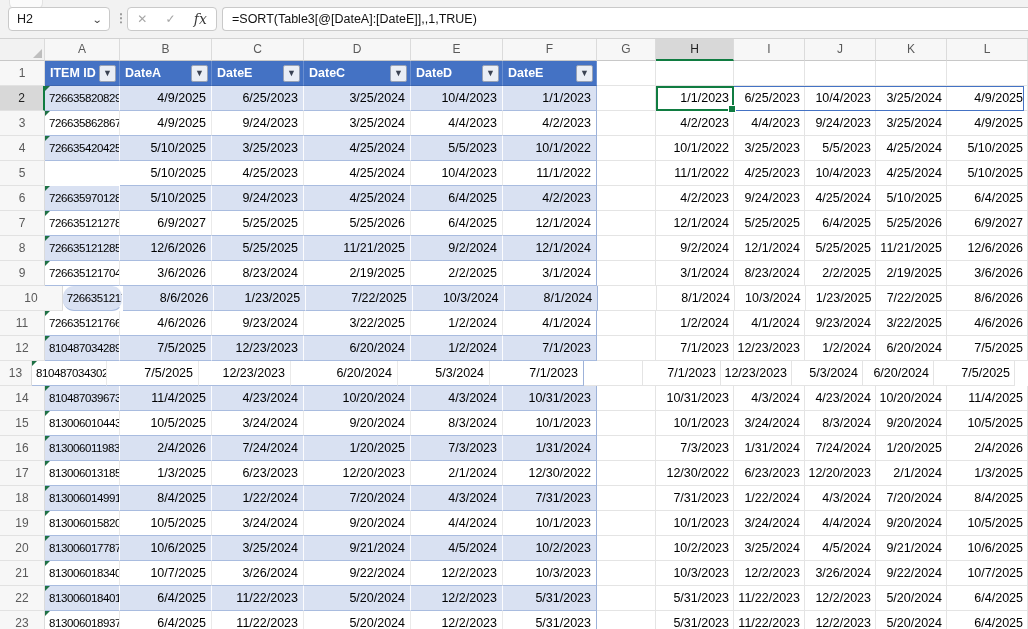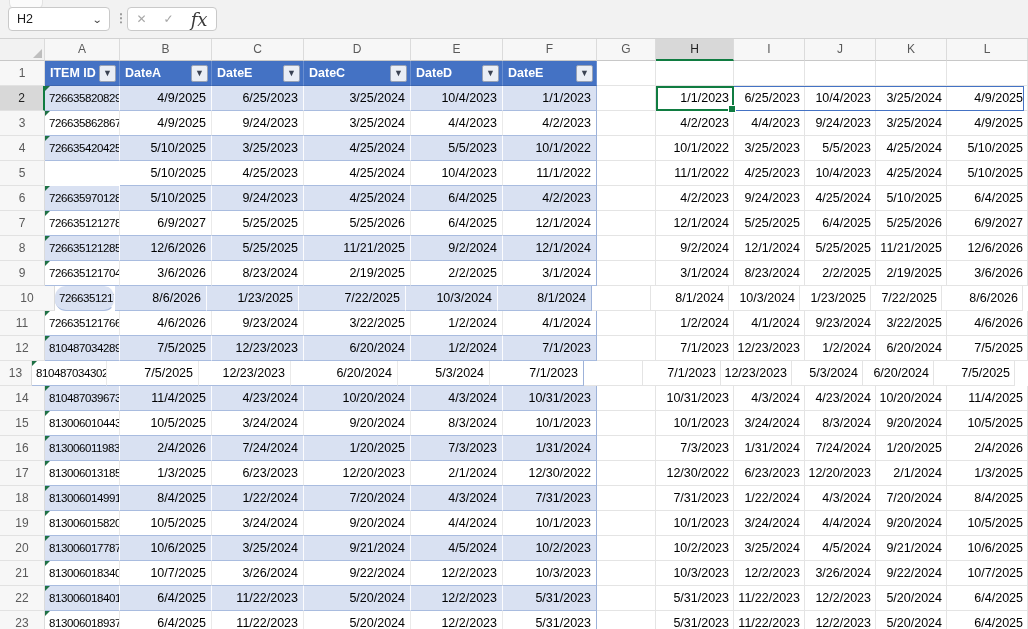--- a/index.html
+++ b/index.html
@@ -13,21 +13,21 @@
     border:1px solid #E2E2E2; border-top:none; border-radius:0 0 7px 7px; }
   .namebox { position:absolute; left:8px; top:7px; width:102px; height:24px; background:#fff;
     border:1px solid #C9C9C9; border-radius:4px; box-sizing:border-box; display:flex;
     align-items:center; justify-content:space-between; padding:0 8px; font-size:12.5px; color:#1a1a1a; }
   .namebox .chev { font-size:10px; color:#444; transform:scaleX(1.3); }
   .dots { position:absolute; left:115px; top:11px; color:#8f8f8f; font-size:12px; font-weight:bold; }
   .fbox { position:absolute; left:127px; top:7px; width:90px; height:24px; background:#fff;
     border:1px solid #C9C9C9; border-radius:4px; box-sizing:border-box; display:flex;
     align-items:center; justify-content:space-around; }
   .gico { color:#A6A6A6; font-size:12px; }
-  .fxico { font-family:"DejaVu Serif", serif; font-style:italic; font-size:18px; color:#3a3a3a; }
+  .fxico { font-family:"DejaVu Serif", serif; font-style:italic; font-size:14px; color:#3a3a3a; }
   .fmla { position:absolute; left:222px; top:7px; right:0; height:24px; background:#fff;
     border:1px solid #C9C9C9; border-right:none; border-radius:4px 0 0 4px; box-sizing:border-box;
     display:flex; align-items:center; padding:0 9px; font-size:12.5px; color:#111; white-space:nowrap; }
 
   
   .headers { display:flex; height:22px; background:#F7F7F7; }
   .ch { box-sizing:border-box; height:22px; line-height:21px; text-align:center; font-size:12px;
     color:#5A5A5A; background:#F7F7F7; border-right:1px solid #DBDBDB; border-bottom:1px solid #C8C8C8; }
   .ch.corner { position:relative; background:#F2F2F2; }
   .ch.corner::after { content:""; position:absolute; right:2px; bottom:2px;
@@ -77,20 +77,23 @@
     <div class="namebox">
       <span>H2</span>
       <span class="chev">⌄</span>
     </div>
     <div class="dots">⋮</div>
     <div class="fbox">
       <span class="gico">✕</span>
       <span class="gico">✓</span>
       <span class="fxico">fx</span>
     </div>
+    <div class="fmla">
+      <span>=SORT(Table3[@[DateA]:[DateE]],,1,TRUE)</span>
+    </div>
   </div>
 
   <div class="headers" id="col-headers">
       <div class="ch corner" style="width: 45px;"></div>
       <div class="ch" style="width: 75px;">A</div>
       <div class="ch" style="width: 92px;">B</div>
       <div class="ch" style="width: 92px;">C</div>
       <div class="ch" style="width: 107px;">D</div>
       <div class="ch" style="width: 92px;">E</div>
       <div class="ch" style="width: 94px;">F</div>
@@ -233,21 +236,21 @@
           <div class="c tcell date plain" style="width: 92px;">2/2/2025</div>
           <div class="c tcell date plain lastcol" style="width: 94px;">3/1/2024</div>
           <div class="c gcell" style="width: 59px;"></div>
           <div class="c scell" style="width: 78px;">3/1/2024</div>
           <div class="c scell" style="width: 71px;">8/23/2024</div>
           <div class="c scell" style="width: 71px;">2/2/2025</div>
           <div class="c scell" style="width: 71px;">2/19/2025</div>
           <div class="c scell" style="width: 81px;">3/6/2026</div>
         </div>
         <div class="row">
-          <div class="c rh" style="width: 55px;">10</div>
+          <div class="c rh" style="width: 63px;">10</div>
           <div class="c tcell id err band" style="width: 60px; border-radius: 11px;">726635121711</div>
           <div class="c tcell date band" style="width: 92px;">8/6/2026</div>
           <div class="c tcell date band" style="width: 92px;">1/23/2025</div>
           <div class="c tcell date band" style="width: 107px;">7/22/2025</div>
           <div class="c tcell date band" style="width: 92px;">10/3/2024</div>
           <div class="c tcell date band lastcol" style="width: 94px;">8/1/2024</div>
           <div class="c gcell" style="width: 59px;"></div>
           <div class="c scell" style="width: 78px;">8/1/2024</div>
           <div class="c scell" style="width: 71px;">10/3/2024</div>
           <div class="c scell" style="width: 71px;">1/23/2025</div>

